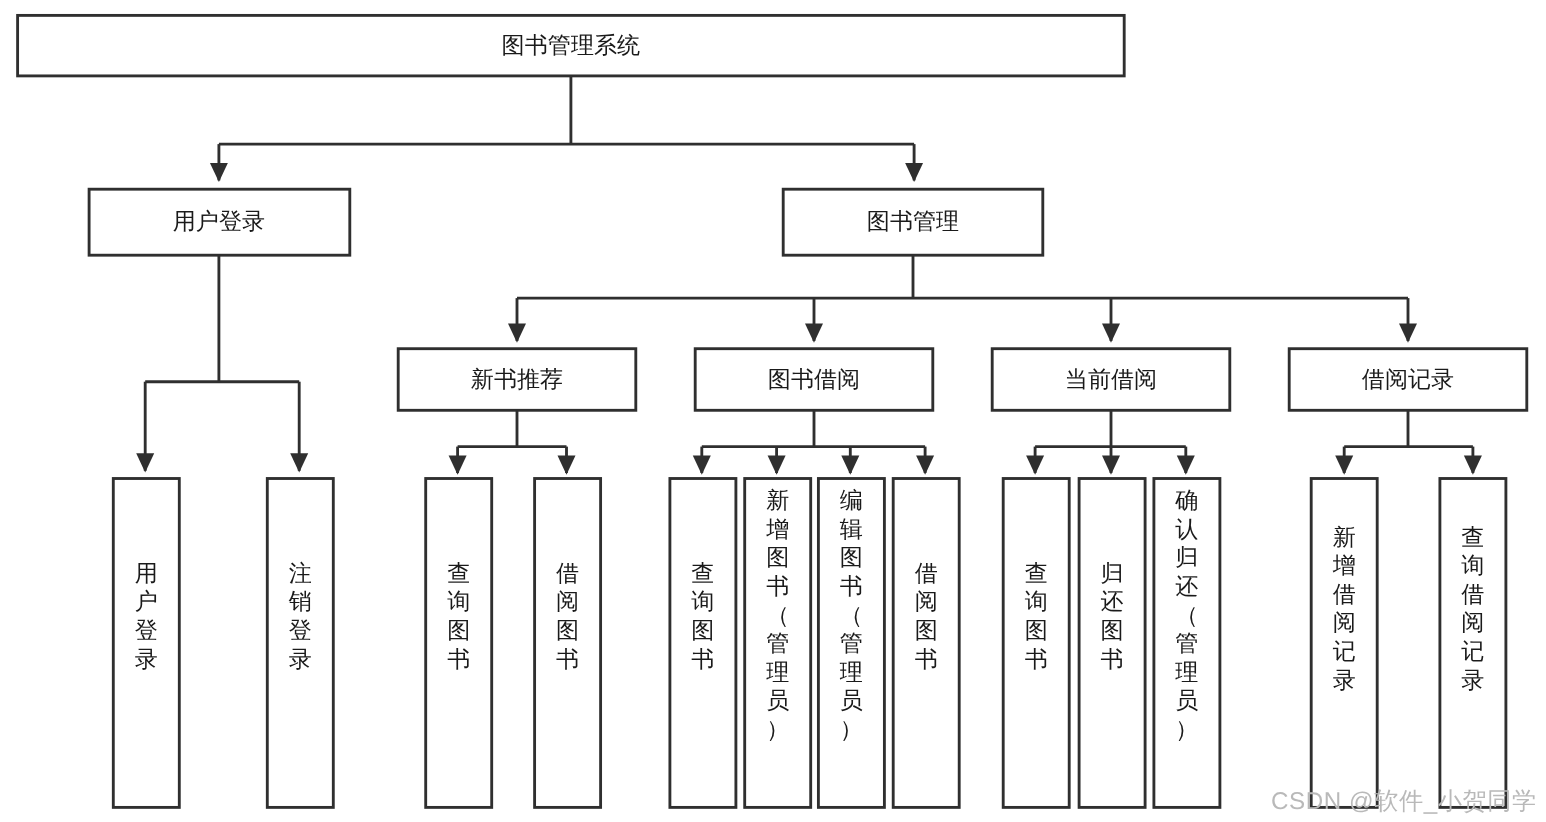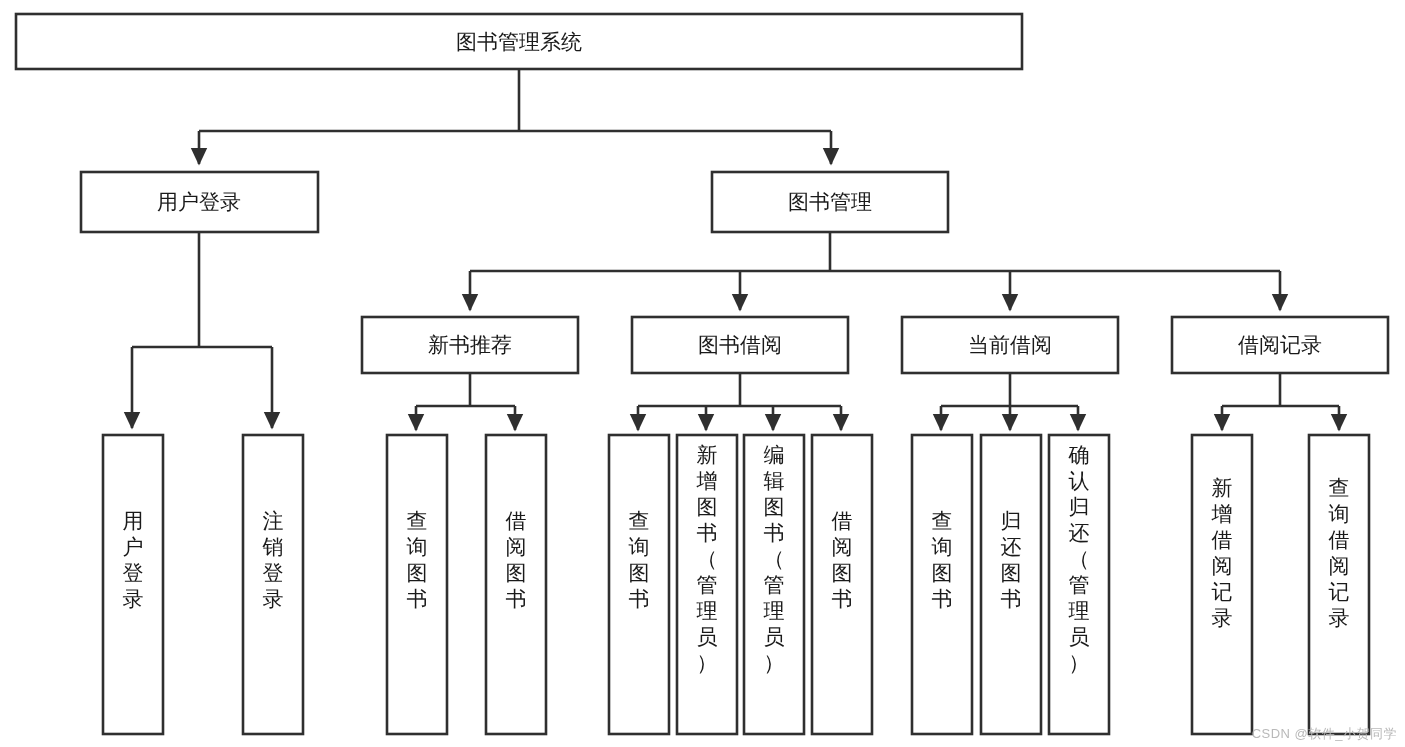--- a/index.html
+++ b/index.html
@@ -44,21 +44,21 @@
   }
   .arrow-head {
     fill: #2f2f2f;
     stroke: none;
   }
   .watermark {
     position: absolute;
     right: 8px;
     bottom: 4px;
     font-family: "Liberation Sans", "DejaVu Sans", sans-serif;
-    font-size: 13px;
+    font-size: 22px;
     color: #b9b9b9;
     letter-spacing: 0.5px;
     white-space: nowrap;
     pointer-events: none;
   }
 </style>
 </head>
 <body>
 
 <svg id="diagram" viewBox="0 0 1405 747" xmlns="http://www.w3.org/2000/svg">

